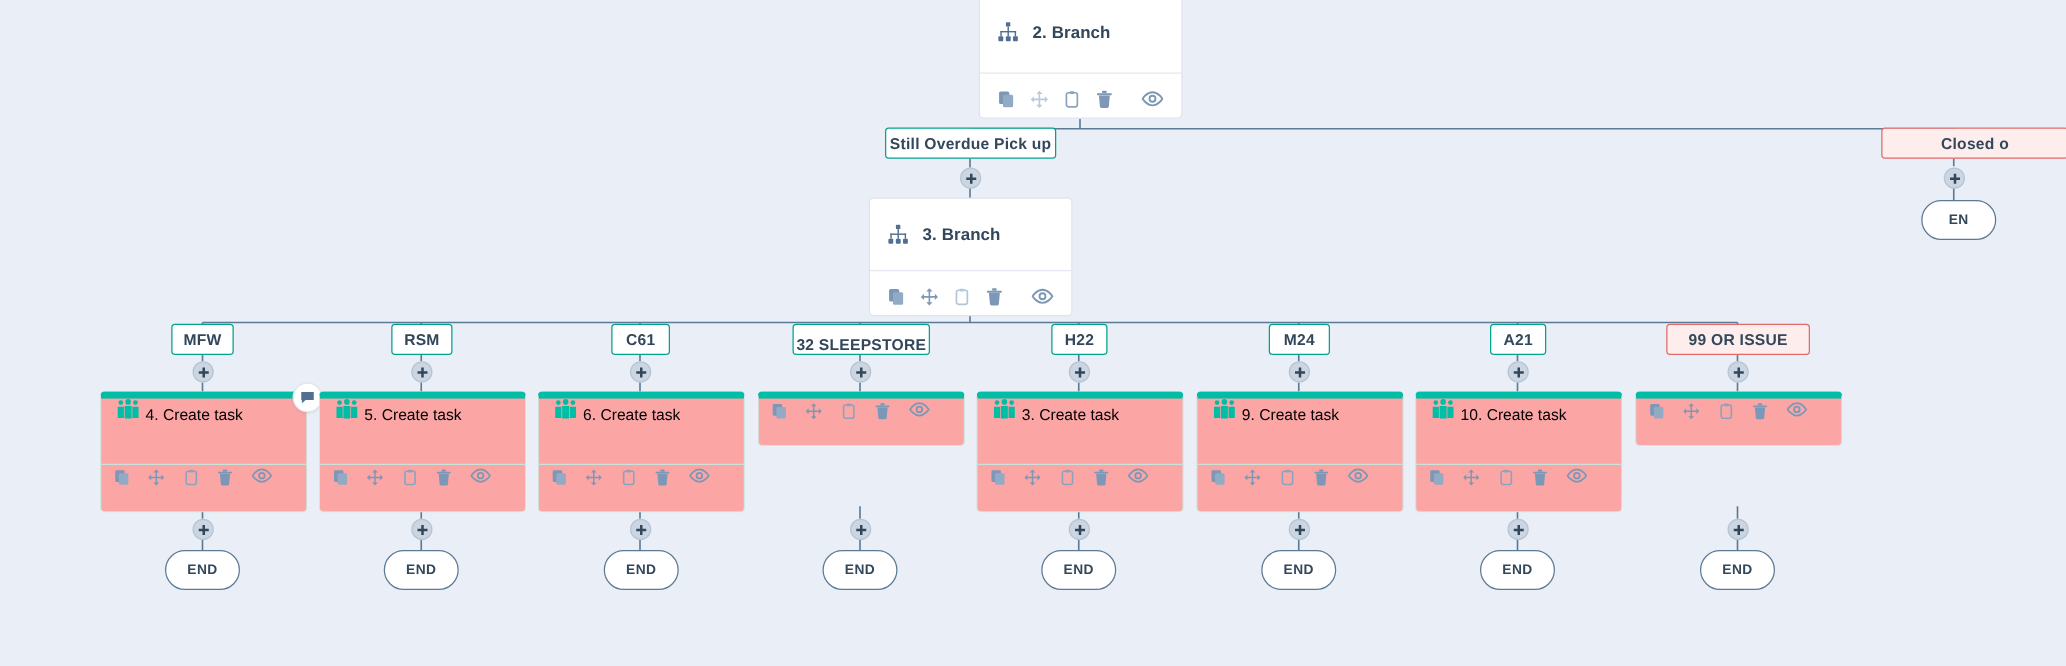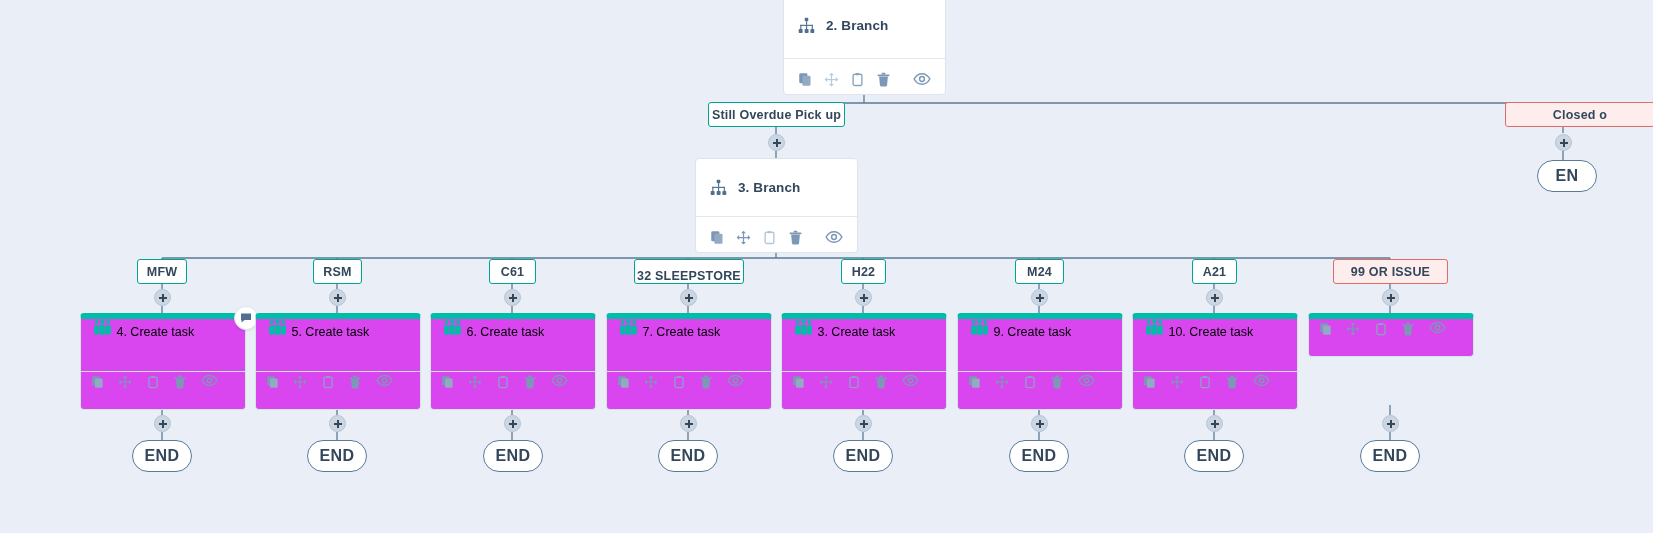--- a/index.html
+++ b/index.html
@@ -39,21 +39,21 @@
     padding:0 14px;
     box-sizing:border-box;
     position:relative;
   }
   .card .card-tools .t { margin-right:11px; display:flex; align-items:center; cursor:pointer; }
   .card .card-tools .eye { position:absolute; right:14px; display:flex; align-items:center; cursor:pointer;}
 
   
   .taskcard {
     position:absolute;
-    background:#d946ef;
+    background:#fca5a5;
     border:1px solid #cfe7e0;
     border-top:6px solid #00bda5;
     border-radius:4px;
     box-sizing:border-box;
     width:166px;
   }
   .taskcard .card-head {
     height:52px; border-bottom:1px solid #c9e4dc; padding:0 12px;
   }
   .taskcard .card-title { font-size:12.5px; }
@@ -94,21 +94,21 @@
   .plus::after  { left:7px;  top:3.5px; width:1.6px; height:8px; }
 
   
   .endnode {
     position:absolute;
     width:60px; height:32px;
     border:1.4px solid #5b7a95;
     background:#ffffff;
     border-radius:16px;
     display:flex; align-items:center; justify-content:center;
-    font-size:16px; font-weight:700; color:#33475b;
+    font-size:11px; font-weight:700; color:#33475b;
     box-sizing:border-box;
     letter-spacing:.4px;
   }
 
   
   .bubble {
     position:absolute;
     width:22px; height:22px;
     border-radius:50%;
     background:#ffffff;
@@ -448,145 +448,132 @@
             <path d="M5 7h14l-1.3 14.2a2 2 0 0 1-2 1.8H8.3a2 2 0 0 1-2-1.8z"></path>
           </svg></span>
       <span class="eye"><svg width="17" height="17" viewBox="0 0 24 24" fill="none" stroke="#7c98b6" stroke-width="2">
             <path d="M1.5 12S5.4 5 12 5s10.5 7 10.5 7-3.9 7-10.5 7S1.5 12 1.5 12z"></path>
             <circle cx="12" cy="12" r="3.2"></circle>
           </svg></span>
     </div>
   </div>
 
   <div class="taskcard" style="left:606px; top:313px;">
+    <div class="card-tools">
+      <span class="t"><svg width="14" height="14" viewBox="0 0 24 24" fill="#7c98b6">
+            <rect x="2" y="2" width="13" height="16" rx="2"></rect>
+            <rect x="7" y="6" width="13" height="16" rx="2" fill="#92aac4"></rect>
+          </svg></span>
+      <span class="t"><svg width="14" height="14" viewBox="0 0 24 24" fill="#7c98b6">
+            <path d="M12 1l4 4h-3v6h6V8l4 4-4 4v-3h-6v6h3l-4 4-4-4h3v-6H5v3l-4-4 4-4v3h6V5H8z"></path>
+          </svg></span>
+      <span class="t"><svg width="14" height="14" viewBox="0 0 24 24" fill="none" stroke="#8aa4bf" stroke-width="2.2">
+            <rect x="5" y="3.5" width="14" height="18" rx="2.5"></rect>
+            <rect x="9" y="1.5" width="6" height="3.5" rx="1.2" fill="#8aa4bf" stroke="none"></rect>
+          </svg></span>
+      <span class="t"><svg width="14" height="14" viewBox="0 0 24 24" fill="#7c98b6">
+            <rect x="2.5" y="4" width="19" height="2.6" rx="1"></rect>
+            <rect x="9" y="1" width="6" height="3" rx="1"></rect>
+            <path d="M5 7h14l-1.3 14.2a2 2 0 0 1-2 1.8H8.3a2 2 0 0 1-2-1.8z"></path>
+          </svg></span>
+      <span class="eye"><svg width="17" height="17" viewBox="0 0 24 24" fill="none" stroke="#7c98b6" stroke-width="2">
+            <path d="M1.5 12S5.4 5 12 5s10.5 7 10.5 7-3.9 7-10.5 7S1.5 12 1.5 12z"></path>
+            <circle cx="12" cy="12" r="3.2"></circle>
+          </svg></span>
+    </div>
+  </div>
+
+  <div class="taskcard" style="left:781px; top:313px;">
     <div class="card-head">
       <span class="card-ico">
         <svg width="19" height="17" viewBox="0 0 26 22" fill="#00bda5">
             <circle cx="5" cy="3.6" r="2.6"></circle>
             <path d="M1.6 8h6.8v12.5H1.6z"></path>
             <circle cx="13" cy="2.8" r="3.1"></circle>
             <path d="M9.2 7.4h7.6V21H9.2z"></path>
             <circle cx="21" cy="3.6" r="2.6"></circle>
             <path d="M17.6 8h6.8v12.5h-6.8z"></path>
           </svg>
       </span>
-      <span class="card-title">7. Create task</span>
-    </div>
-    <div class="card-tools">
-      <span class="t"><svg width="14" height="14" viewBox="0 0 24 24" fill="#7c98b6">
-            <rect x="2" y="2" width="13" height="16" rx="2"></rect>
-            <rect x="7" y="6" width="13" height="16" rx="2" fill="#92aac4"></rect>
-          </svg></span>
-      <span class="t"><svg width="14" height="14" viewBox="0 0 24 24" fill="#7c98b6">
-            <path d="M12 1l4 4h-3v6h6V8l4 4-4 4v-3h-6v6h3l-4 4-4-4h3v-6H5v3l-4-4 4-4v3h6V5H8z"></path>
-          </svg></span>
-      <span class="t"><svg width="14" height="14" viewBox="0 0 24 24" fill="none" stroke="#8aa4bf" stroke-width="2.2">
-            <rect x="5" y="3.5" width="14" height="18" rx="2.5"></rect>
-            <rect x="9" y="1.5" width="6" height="3.5" rx="1.2" fill="#8aa4bf" stroke="none"></rect>
-          </svg></span>
-      <span class="t"><svg width="14" height="14" viewBox="0 0 24 24" fill="#7c98b6">
-            <rect x="2.5" y="4" width="19" height="2.6" rx="1"></rect>
-            <rect x="9" y="1" width="6" height="3" rx="1"></rect>
-            <path d="M5 7h14l-1.3 14.2a2 2 0 0 1-2 1.8H8.3a2 2 0 0 1-2-1.8z"></path>
-          </svg></span>
-      <span class="eye"><svg width="17" height="17" viewBox="0 0 24 24" fill="none" stroke="#7c98b6" stroke-width="2">
-            <path d="M1.5 12S5.4 5 12 5s10.5 7 10.5 7-3.9 7-10.5 7S1.5 12 1.5 12z"></path>
-            <circle cx="12" cy="12" r="3.2"></circle>
-          </svg></span>
-    </div>
-  </div>
-
-  <div class="taskcard" style="left:781px; top:313px;">
+      <span class="card-title">3. Create task</span>
+    </div>
+    <div class="card-tools">
+      <span class="t"><svg width="14" height="14" viewBox="0 0 24 24" fill="#7c98b6">
+            <rect x="2" y="2" width="13" height="16" rx="2"></rect>
+            <rect x="7" y="6" width="13" height="16" rx="2" fill="#92aac4"></rect>
+          </svg></span>
+      <span class="t"><svg width="14" height="14" viewBox="0 0 24 24" fill="#7c98b6">
+            <path d="M12 1l4 4h-3v6h6V8l4 4-4 4v-3h-6v6h3l-4 4-4-4h3v-6H5v3l-4-4 4-4v3h6V5H8z"></path>
+          </svg></span>
+      <span class="t"><svg width="14" height="14" viewBox="0 0 24 24" fill="none" stroke="#8aa4bf" stroke-width="2.2">
+            <rect x="5" y="3.5" width="14" height="18" rx="2.5"></rect>
+            <rect x="9" y="1.5" width="6" height="3.5" rx="1.2" fill="#8aa4bf" stroke="none"></rect>
+          </svg></span>
+      <span class="t"><svg width="14" height="14" viewBox="0 0 24 24" fill="#7c98b6">
+            <rect x="2.5" y="4" width="19" height="2.6" rx="1"></rect>
+            <rect x="9" y="1" width="6" height="3" rx="1"></rect>
+            <path d="M5 7h14l-1.3 14.2a2 2 0 0 1-2 1.8H8.3a2 2 0 0 1-2-1.8z"></path>
+          </svg></span>
+      <span class="eye"><svg width="17" height="17" viewBox="0 0 24 24" fill="none" stroke="#7c98b6" stroke-width="2">
+            <path d="M1.5 12S5.4 5 12 5s10.5 7 10.5 7-3.9 7-10.5 7S1.5 12 1.5 12z"></path>
+            <circle cx="12" cy="12" r="3.2"></circle>
+          </svg></span>
+    </div>
+  </div>
+
+  <div class="taskcard" style="left:957px; top:313px;">
     <div class="card-head">
       <span class="card-ico">
         <svg width="19" height="17" viewBox="0 0 26 22" fill="#00bda5">
             <circle cx="5" cy="3.6" r="2.6"></circle>
             <path d="M1.6 8h6.8v12.5H1.6z"></path>
             <circle cx="13" cy="2.8" r="3.1"></circle>
             <path d="M9.2 7.4h7.6V21H9.2z"></path>
             <circle cx="21" cy="3.6" r="2.6"></circle>
             <path d="M17.6 8h6.8v12.5h-6.8z"></path>
           </svg>
       </span>
-      <span class="card-title">3. Create task</span>
-    </div>
-    <div class="card-tools">
-      <span class="t"><svg width="14" height="14" viewBox="0 0 24 24" fill="#7c98b6">
-            <rect x="2" y="2" width="13" height="16" rx="2"></rect>
-            <rect x="7" y="6" width="13" height="16" rx="2" fill="#92aac4"></rect>
-          </svg></span>
-      <span class="t"><svg width="14" height="14" viewBox="0 0 24 24" fill="#7c98b6">
-            <path d="M12 1l4 4h-3v6h6V8l4 4-4 4v-3h-6v6h3l-4 4-4-4h3v-6H5v3l-4-4 4-4v3h6V5H8z"></path>
-          </svg></span>
-      <span class="t"><svg width="14" height="14" viewBox="0 0 24 24" fill="none" stroke="#8aa4bf" stroke-width="2.2">
-            <rect x="5" y="3.5" width="14" height="18" rx="2.5"></rect>
-            <rect x="9" y="1.5" width="6" height="3.5" rx="1.2" fill="#8aa4bf" stroke="none"></rect>
-          </svg></span>
-      <span class="t"><svg width="14" height="14" viewBox="0 0 24 24" fill="#7c98b6">
-            <rect x="2.5" y="4" width="19" height="2.6" rx="1"></rect>
-            <rect x="9" y="1" width="6" height="3" rx="1"></rect>
-            <path d="M5 7h14l-1.3 14.2a2 2 0 0 1-2 1.8H8.3a2 2 0 0 1-2-1.8z"></path>
-          </svg></span>
-      <span class="eye"><svg width="17" height="17" viewBox="0 0 24 24" fill="none" stroke="#7c98b6" stroke-width="2">
-            <path d="M1.5 12S5.4 5 12 5s10.5 7 10.5 7-3.9 7-10.5 7S1.5 12 1.5 12z"></path>
-            <circle cx="12" cy="12" r="3.2"></circle>
-          </svg></span>
-    </div>
-  </div>
-
-  <div class="taskcard" style="left:957px; top:313px;">
+      <span class="card-title">9. Create task</span>
+    </div>
+    <div class="card-tools">
+      <span class="t"><svg width="14" height="14" viewBox="0 0 24 24" fill="#7c98b6">
+            <rect x="2" y="2" width="13" height="16" rx="2"></rect>
+            <rect x="7" y="6" width="13" height="16" rx="2" fill="#92aac4"></rect>
+          </svg></span>
+      <span class="t"><svg width="14" height="14" viewBox="0 0 24 24" fill="#7c98b6">
+            <path d="M12 1l4 4h-3v6h6V8l4 4-4 4v-3h-6v6h3l-4 4-4-4h3v-6H5v3l-4-4 4-4v3h6V5H8z"></path>
+          </svg></span>
+      <span class="t"><svg width="14" height="14" viewBox="0 0 24 24" fill="none" stroke="#8aa4bf" stroke-width="2.2">
+            <rect x="5" y="3.5" width="14" height="18" rx="2.5"></rect>
+            <rect x="9" y="1.5" width="6" height="3.5" rx="1.2" fill="#8aa4bf" stroke="none"></rect>
+          </svg></span>
+      <span class="t"><svg width="14" height="14" viewBox="0 0 24 24" fill="#7c98b6">
+            <rect x="2.5" y="4" width="19" height="2.6" rx="1"></rect>
+            <rect x="9" y="1" width="6" height="3" rx="1"></rect>
+            <path d="M5 7h14l-1.3 14.2a2 2 0 0 1-2 1.8H8.3a2 2 0 0 1-2-1.8z"></path>
+          </svg></span>
+      <span class="eye"><svg width="17" height="17" viewBox="0 0 24 24" fill="none" stroke="#7c98b6" stroke-width="2">
+            <path d="M1.5 12S5.4 5 12 5s10.5 7 10.5 7-3.9 7-10.5 7S1.5 12 1.5 12z"></path>
+            <circle cx="12" cy="12" r="3.2"></circle>
+          </svg></span>
+    </div>
+  </div>
+
+  <div class="taskcard" style="left:1132px; top:313px;">
     <div class="card-head">
       <span class="card-ico">
         <svg width="19" height="17" viewBox="0 0 26 22" fill="#00bda5">
             <circle cx="5" cy="3.6" r="2.6"></circle>
             <path d="M1.6 8h6.8v12.5H1.6z"></path>
             <circle cx="13" cy="2.8" r="3.1"></circle>
             <path d="M9.2 7.4h7.6V21H9.2z"></path>
             <circle cx="21" cy="3.6" r="2.6"></circle>
             <path d="M17.6 8h6.8v12.5h-6.8z"></path>
           </svg>
       </span>
-      <span class="card-title">9. Create task</span>
-    </div>
-    <div class="card-tools">
-      <span class="t"><svg width="14" height="14" viewBox="0 0 24 24" fill="#7c98b6">
-            <rect x="2" y="2" width="13" height="16" rx="2"></rect>
-            <rect x="7" y="6" width="13" height="16" rx="2" fill="#92aac4"></rect>
-          </svg></span>
-      <span class="t"><svg width="14" height="14" viewBox="0 0 24 24" fill="#7c98b6">
-            <path d="M12 1l4 4h-3v6h6V8l4 4-4 4v-3h-6v6h3l-4 4-4-4h3v-6H5v3l-4-4 4-4v3h6V5H8z"></path>
-          </svg></span>
-      <span class="t"><svg width="14" height="14" viewBox="0 0 24 24" fill="none" stroke="#8aa4bf" stroke-width="2.2">
-            <rect x="5" y="3.5" width="14" height="18" rx="2.5"></rect>
-            <rect x="9" y="1.5" width="6" height="3.5" rx="1.2" fill="#8aa4bf" stroke="none"></rect>
-          </svg></span>
-      <span class="t"><svg width="14" height="14" viewBox="0 0 24 24" fill="#7c98b6">
-            <rect x="2.5" y="4" width="19" height="2.6" rx="1"></rect>
-            <rect x="9" y="1" width="6" height="3" rx="1"></rect>
-            <path d="M5 7h14l-1.3 14.2a2 2 0 0 1-2 1.8H8.3a2 2 0 0 1-2-1.8z"></path>
-          </svg></span>
-      <span class="eye"><svg width="17" height="17" viewBox="0 0 24 24" fill="none" stroke="#7c98b6" stroke-width="2">
-            <path d="M1.5 12S5.4 5 12 5s10.5 7 10.5 7-3.9 7-10.5 7S1.5 12 1.5 12z"></path>
-            <circle cx="12" cy="12" r="3.2"></circle>
-          </svg></span>
-    </div>
-  </div>
-
-  <div class="taskcard" style="left:1132px; top:313px;">
-    <div class="card-head">
-      <span class="card-ico">
-        <svg width="19" height="17" viewBox="0 0 26 22" fill="#00bda5">
-            <circle cx="5" cy="3.6" r="2.6"></circle>
-            <path d="M1.6 8h6.8v12.5H1.6z"></path>
-            <circle cx="13" cy="2.8" r="3.1"></circle>
-            <path d="M9.2 7.4h7.6V21H9.2z"></path>
-            <circle cx="21" cy="3.6" r="2.6"></circle>
-            <path d="M17.6 8h6.8v12.5h-6.8z"></path>
-          </svg>
-      </span>
       <span class="card-title">10. Create task</span>
     </div>
     <div class="card-tools">
       <span class="t"><svg width="14" height="14" viewBox="0 0 24 24" fill="#7c98b6">
             <rect x="2" y="2" width="13" height="16" rx="2"></rect>
             <rect x="7" y="6" width="13" height="16" rx="2" fill="#92aac4"></rect>
           </svg></span>
       <span class="t"><svg width="14" height="14" viewBox="0 0 24 24" fill="#7c98b6">
             <path d="M12 1l4 4h-3v6h6V8l4 4-4 4v-3h-6v6h3l-4 4-4-4h3v-6H5v3l-4-4 4-4v3h6V5H8z"></path>
           </svg></span>

